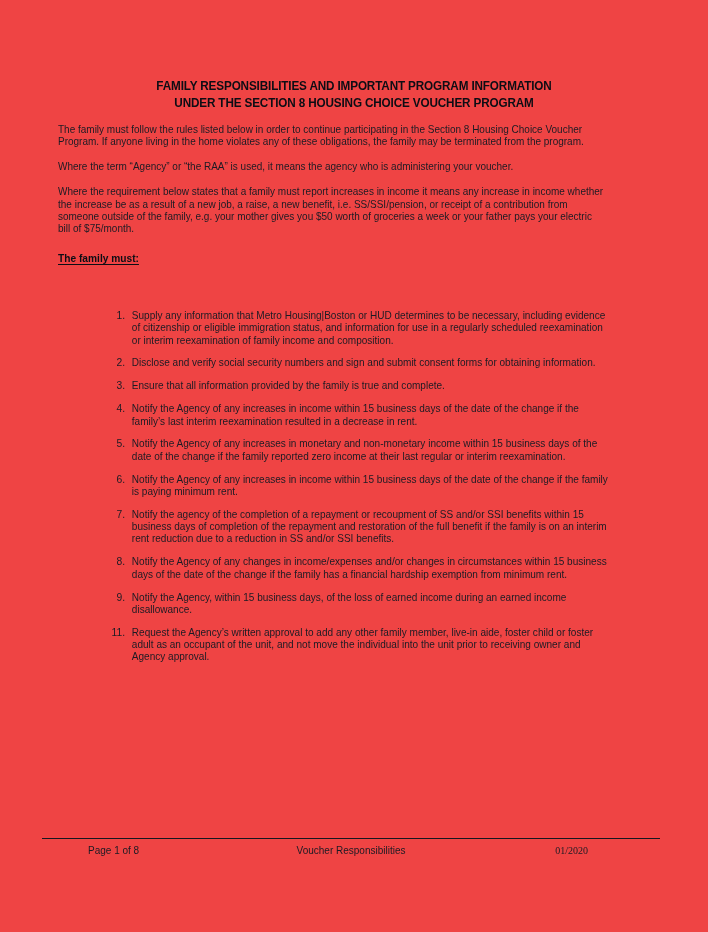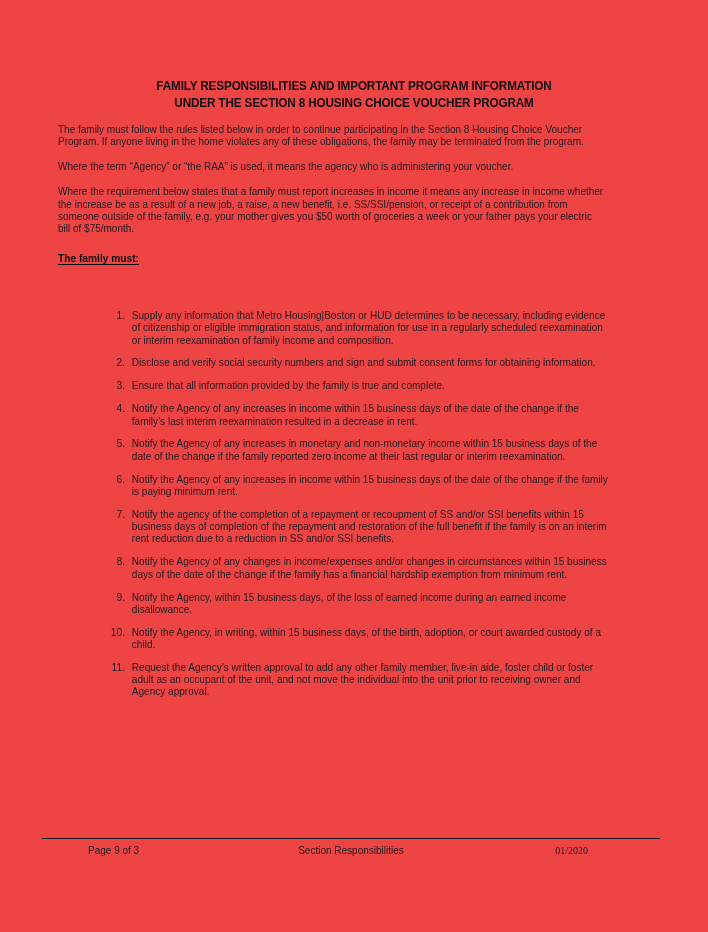--- a/index.html
+++ b/index.html
@@ -194,29 +194,25 @@
     </li>
     <li class="req-item">
       <span class="req-num">8.</span>
       <span class="req-text">Notify the Agency of any changes in income/expenses and/or changes in circumstances within 15 business days of the date of the change if the family has a financial hardship exemption from minimum rent.</span>
     </li>
     <li class="req-item">
       <span class="req-num">9.</span>
       <span class="req-text">Notify the Agency, within 15 business days, of the loss of earned income during an earned income disallowance.</span>
     </li>
     <li class="req-item">
-      <span class="req-num">10.</span>
-      <span class="req-text">Notify the Agency, in writing, within 15 business days, of the birth, adoption, or court awarded custody of a child.</span>
-    </li>
-    <li class="req-item">
       <span class="req-num">11.</span>
       <span class="req-text">Request the Agency’s written approval to add any other family member, live-in aide, foster child or foster adult as an occupant of the unit, and not move the individual into the unit prior to receiving owner and Agency approval.</span>
     </li>
   </ol>
 
   <div class="footer-rule"></div>
   <div class="footer">
-    <span class="footer-left">Page 9 of 3</span>
-    <span class="footer-center">Section Responsibilities</span>
+    <span class="footer-left">Page 1 of 8</span>
+    <span class="footer-center">Voucher Responsibilities</span>
     <span class="footer-right">01/2020</span>
   </div>
 
 </div>
 
 </body></html>

